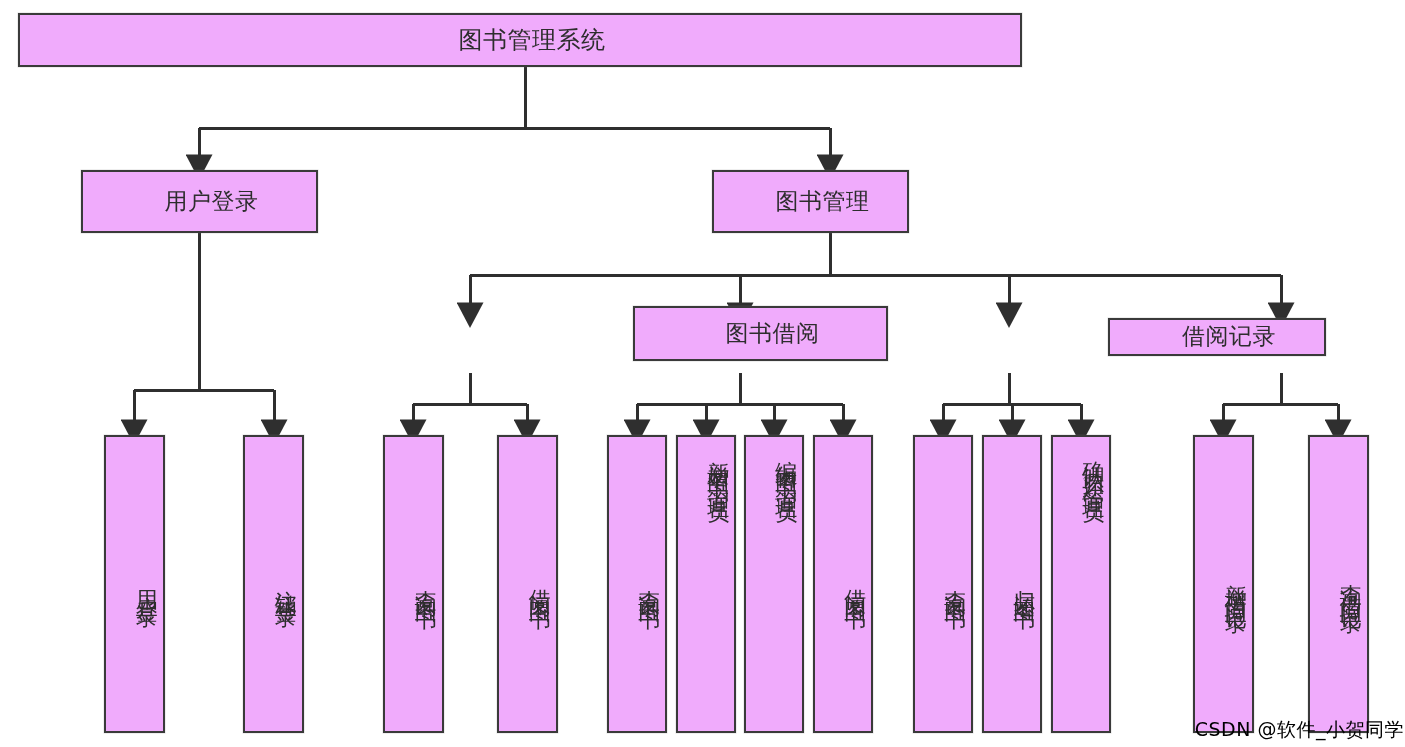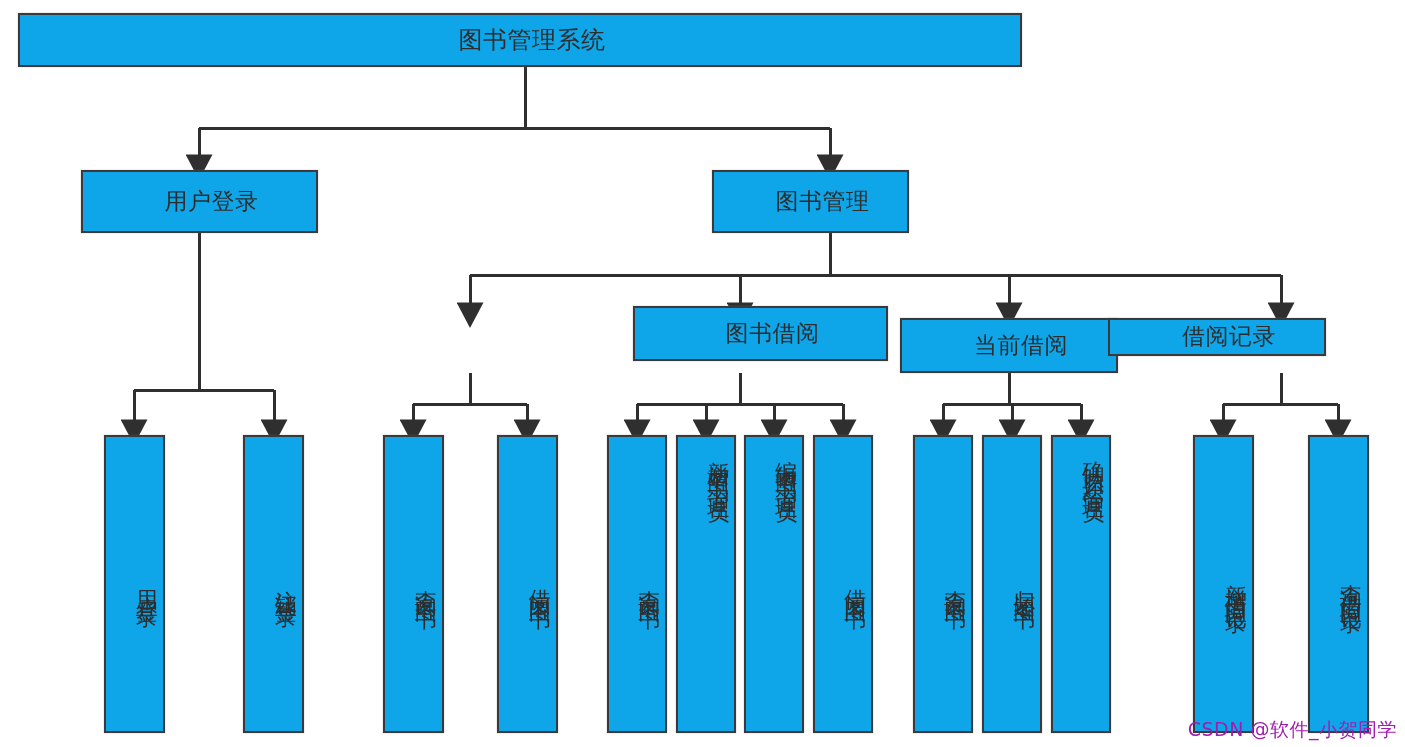--- a/index.html
+++ b/index.html
@@ -23,21 +23,21 @@
     left: 0;
     top: 0;
     width: 1405px;
     height: 747px;
     pointer-events: none;
   }
   .node {
     position: absolute;
     box-sizing: border-box;
     border: 2px solid #3a3a3a;
-    background: #0ea5e9;
+    background: #f0abfc;
     display: flex;
     align-items: center;
     justify-content: center;
     color: #2a2a2a;
     box-shadow: 0 0 0 0.5px rgba(120,120,120,0.25);
     padding-left: 24px;
   }
   .node-label {
     display: block;
     text-align: center;
@@ -67,24 +67,24 @@
     writing-mode: vertical-rl;
     text-orientation: upright;
     font-size: 22px;
     line-height: 1.3;
     letter-spacing: 6px;
     white-space: nowrap;
     max-height: 100%;
   }
   .watermark {
     position: absolute;
-    right: 8px;
+    right: 1px;
     bottom: 4px;
     font-size: 19px;
-    color: #a21caf;
+    color: #000000;
     white-space: nowrap;
     letter-spacing: 0.5px;
   }
 </style>
 </head>
 <body>
 
 <div id="diagram-root">
 
   <svg id="edges-layer" viewBox="0 0 1405 747" width="1405" height="747" xmlns="http://www.w3.org/2000/svg">
@@ -145,23 +145,20 @@
   <div class="node horiz" style="left:81px; top:170px; width:237px; height:63px;">
     <span class="node-label">用户登录</span>
   </div>
   <div class="node horiz" style="left:712px; top:170px; width:197px; height:63px;">
     <span class="node-label">图书管理</span>
   </div>
 
   <div class="node horiz" style="left:633px; top:306px; width:255px; height:55px;">
     <span class="node-label">图书借阅</span>
   </div>
-  <div class="node horiz" style="left:900px; top:318px; width:218px; height:55px;">
-    <span class="node-label">当前借阅</span>
-  </div>
   <div class="node horiz" style="left:1108px; top:318px; width:218px; height:38px;">
     <span class="node-label">借阅记录</span>
   </div>
 
   <div class="node vert centered" style="left:104px; top:435px; width:61px; height:298px;">
     <span class="node-label">用户登录</span>
   </div>
   <div class="node vert centered" style="left:243px; top:435px; width:61px; height:298px;">
     <span class="node-label">注销登录</span>
   </div>

